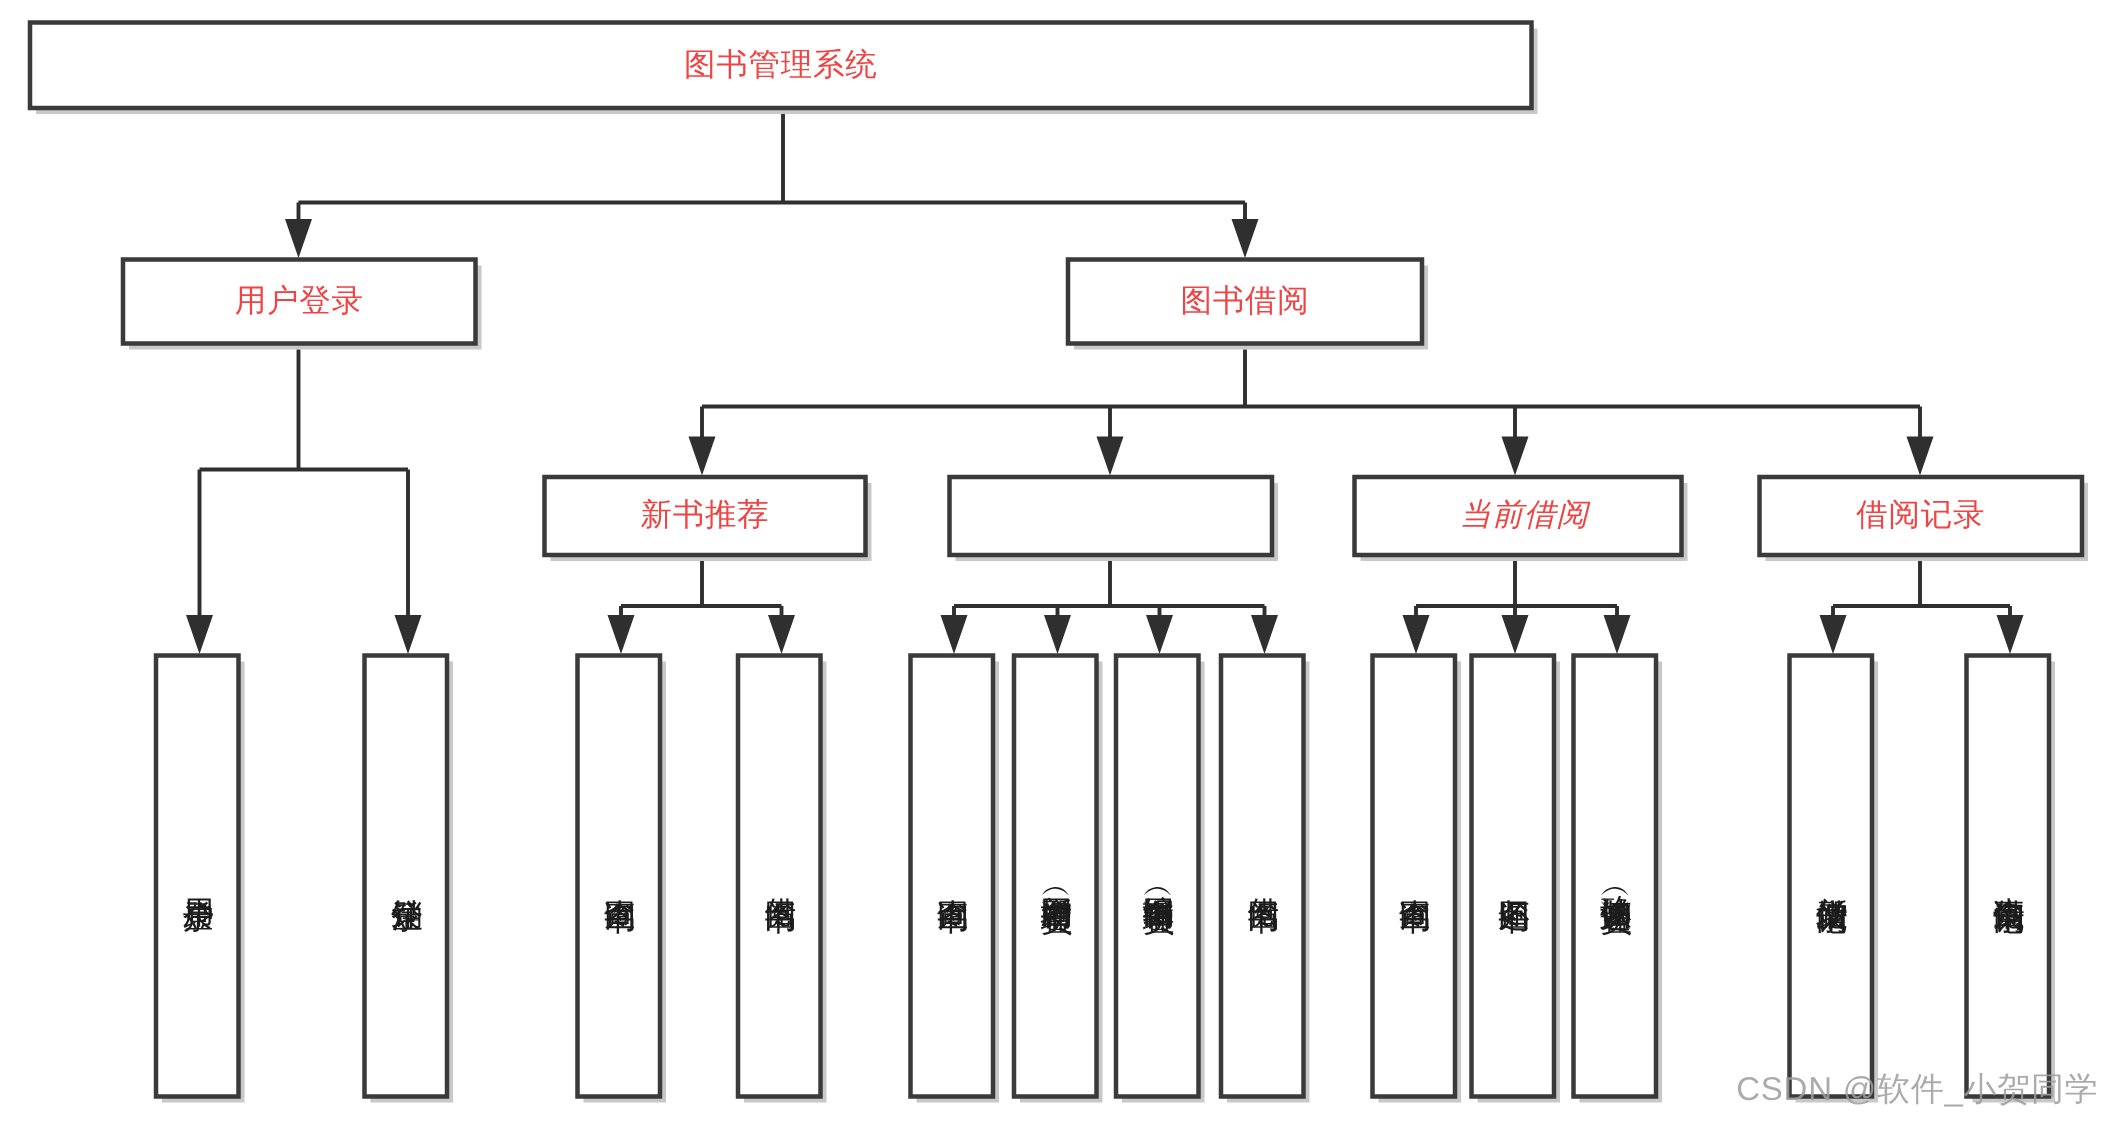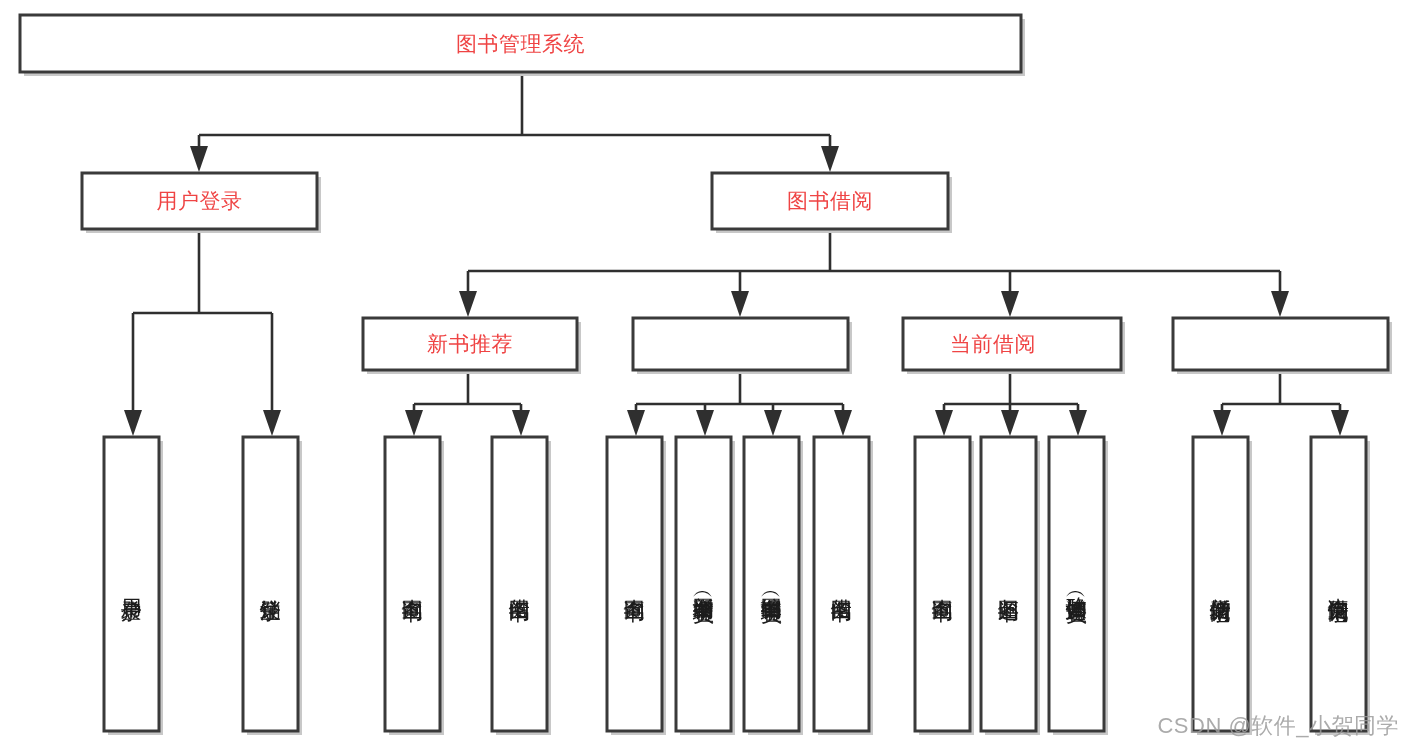--- a/index.html
+++ b/index.html
@@ -201,21 +201,22 @@
       <rect class="node-box" x="1311" y="437" width="55" height="294"></rect>
     </g>
   </svg>
 
   <div class="node-label-h" style="left:20px; top:15px; width:1001px; height:57px;">图书管理系统</div>
 
   <div class="node-label-h" style="left:82px; top:173px; width:235px; height:56px;">用户登录</div>
   <div class="node-label-h" style="left:712px; top:173px; width:236px; height:56px;">图书借阅</div>
 
   <div class="node-label-h" style="left:363px; top:318px; width:214px; height:52px;">新书推荐</div>
-  <div class="node-label-h" style="left:903px; top:318px; width:180px; height:52px;">当前借阅</div>
+  <div class="node-label-h" style="left:926px; top:318px; width:180px; height:52px;font-style:italic;">当前借阅</div>
+  <div class="node-label-h" style="left:1173px; top:318px; width:215px; height:52px;">借阅记录</div>
 
   <div class="node-label-v" style="left:104px; top:437px; width:55px; height:294px;">用户登录</div>
   <div class="node-label-v" style="left:243px; top:437px; width:55px; height:294px;">注销登录</div>
   <div class="node-label-v" style="left:385px; top:437px; width:55px; height:294px;">查询图书</div>
   <div class="node-label-v" style="left:492px; top:437px; width:55px; height:294px;">借阅图书</div>
   <div class="node-label-v" style="left:607px; top:437px; width:55px; height:294px;">查询图书</div>
   <div class="node-label-v" style="left:676px; top:437px; width:55px; height:294px;">新增图书（管理员）</div>
   <div class="node-label-v" style="left:744px; top:437px; width:55px; height:294px;">编辑图书（管理员）</div>
   <div class="node-label-v" style="left:814px; top:437px; width:55px; height:294px;">借阅图书</div>
   <div class="node-label-v" style="left:915px; top:437px; width:55px; height:294px;">查询图书</div>

